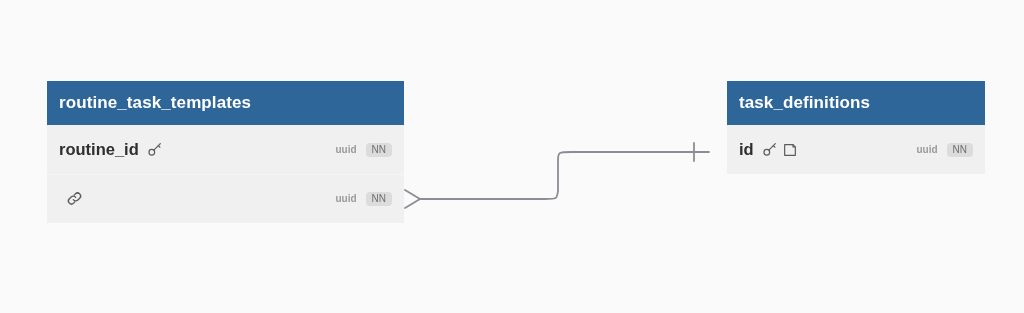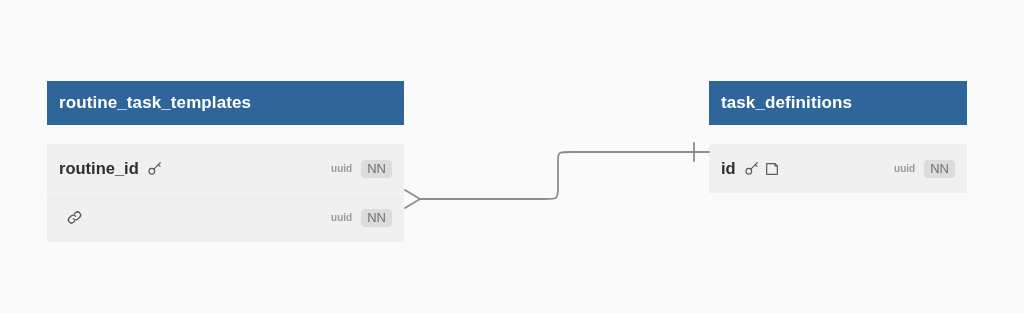--- a/index.html
+++ b/index.html
@@ -32,21 +32,20 @@
     letter-spacing: 0.1px;
     display: flex;
     align-items: center;
     padding: 8px 12px;
     box-sizing: border-box;
     height: 44px;
   }
   .entity-body {
     background: #f0f0f0;
     box-sizing: border-box;
-    margin-top: 19px;
   }
   .field-row {
     display: flex;
     align-items: center;
     box-sizing: border-box;
     padding: 0 12px;
     height: 49px;
     position: relative;
   }
   .field-row.sep::before {
@@ -73,32 +72,32 @@
   }
   .field-icons svg { display: block; }
   .spacer { flex: 1 1 auto; min-width: 18px; }
   .field-type {
     font-size: 10px;
     color: #9a9a9a;
     font-weight: bold;
     white-space: nowrap;
   }
   .field-flag {
-    font-size: 13px;
+    font-size: 10px;
     color: #6f6f6f;
     background: #dcdcdc;
     border-radius: 4px;
     padding: 1px 6px 2px 6px;
     margin-left: 9px;
     white-space: nowrap;
   }
 
   
   #ent-left  { left: 47px;  top: 81px; width: 357px; }
-  #ent-right { left: 709px; top: 81px; width: 258px; }
+  #ent-right { left: 727px; top: 81px; width: 258px; }
 
   #relation-layer {
     position: absolute;
     left: 0; top: 0;
     width: 1024px; height: 313px;
     pointer-events: none;
   }
 </style>
 </head>
 <body>

